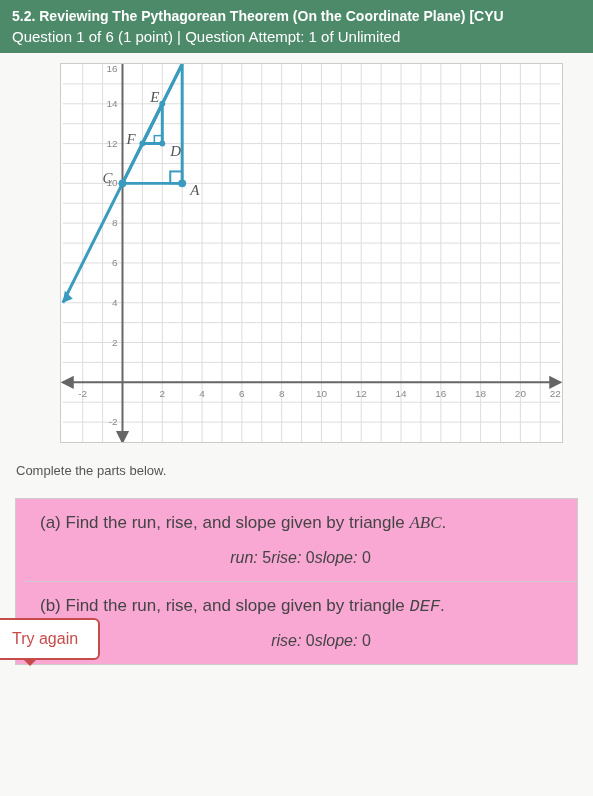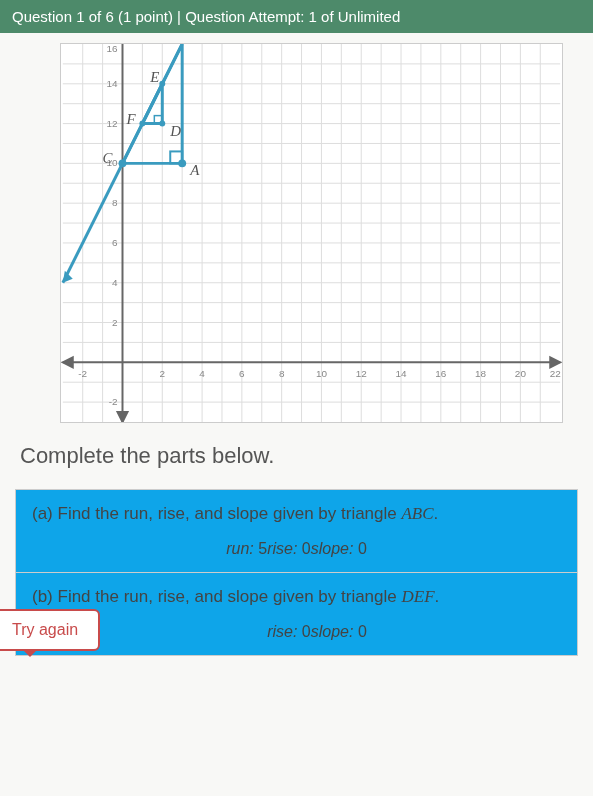--- a/index.html
+++ b/index.html
@@ -28,28 +28,30 @@
       position: relative;
       background: white;
       border: 1px solid #ccc;
       height: 380px;
     }
     .graph-svg {
       width: 100%;
       height: 100%;
     }
     .instruction {
-      padding: 10px 20px;
-      font-size: 22px;
+      padding: 10px 8px;
+      font-size: 13px;
       color: #555;
+      margin-left: 8px;
     }
     .parts-box {
       margin: 10px 15px 0 15px;
       border: 1px solid #ccc;
-      background: #0ea5e9;
+      background: #f9a8d4;
+      padding-left: 8px;
     }
     .part {
       padding: 14px 16px;
       border-bottom: 1px solid #ccc;
     }
     .part:last-child { border-bottom: none; }
     .part-text {
       font-size: 17px;
       color: #444;
       margin-bottom: 16px;
@@ -86,20 +88,21 @@
       border-top: 8px solid #c84b4b;
     }
     .content-wrap { position: relative; }
   </style>
 </head>
 <body>
 
 <div class="content-wrap">
 
 <div class="header">
+  <div class="header-title">5.2. Reviewing The Pythagorean Theorem (On the Coordinate Plane) [CYU</div>
   <div class="header-sub">Question 1 of 6 (1 point)  |  Question Attempt: 1 of Unlimited</div>
 </div>
 
 <div class="graph-container">
   <svg class="graph-svg" viewBox="0 0 500 380">
 
     <g stroke="#ddd" stroke-width="1">
       <line x1="0" y1="20" x2="500" y2="20"></line>
       <line x1="0" y1="40" x2="500" y2="40"></line>
       <line x1="0" y1="60" x2="500" y2="60"></line>
@@ -216,21 +219,21 @@
       <span>(a) Find the run, rise, and slope given by triangle </span><span class="italic-label" style="font-family:serif">ABC</span><span>.</span>
     </div>
     <div class="answers">
       <span><span class="italic-label">run:</span> <span>5</span></span>
       <span><span class="italic-label">rise:</span> <span>0</span></span>
       <span><span class="italic-label">slope:</span> <span>0</span></span>
     </div>
   </div>
   <div class="part">
     <div class="part-text">
-      <span>(b) Find the run, rise, and slope given by triangle </span><span class="italic-label" style="font-family:Liberation Serif, serif">DEF</span><span>.</span>
+      <span>(b) Find the run, rise, and slope given by triangle </span><span class="italic-label" style="font-family:Liberation Mono, monospace">DEF</span><span>.</span>
     </div>
     <div class="answers">
       <span style="visibility:hidden">run: 0</span>
       <span><span class="italic-label">rise:</span> <span>0</span></span>
       <span><span class="italic-label">slope:</span> <span>0</span></span>
     </div>
   </div>
 </div>
 
 <button class="try-again">Try again</button>

